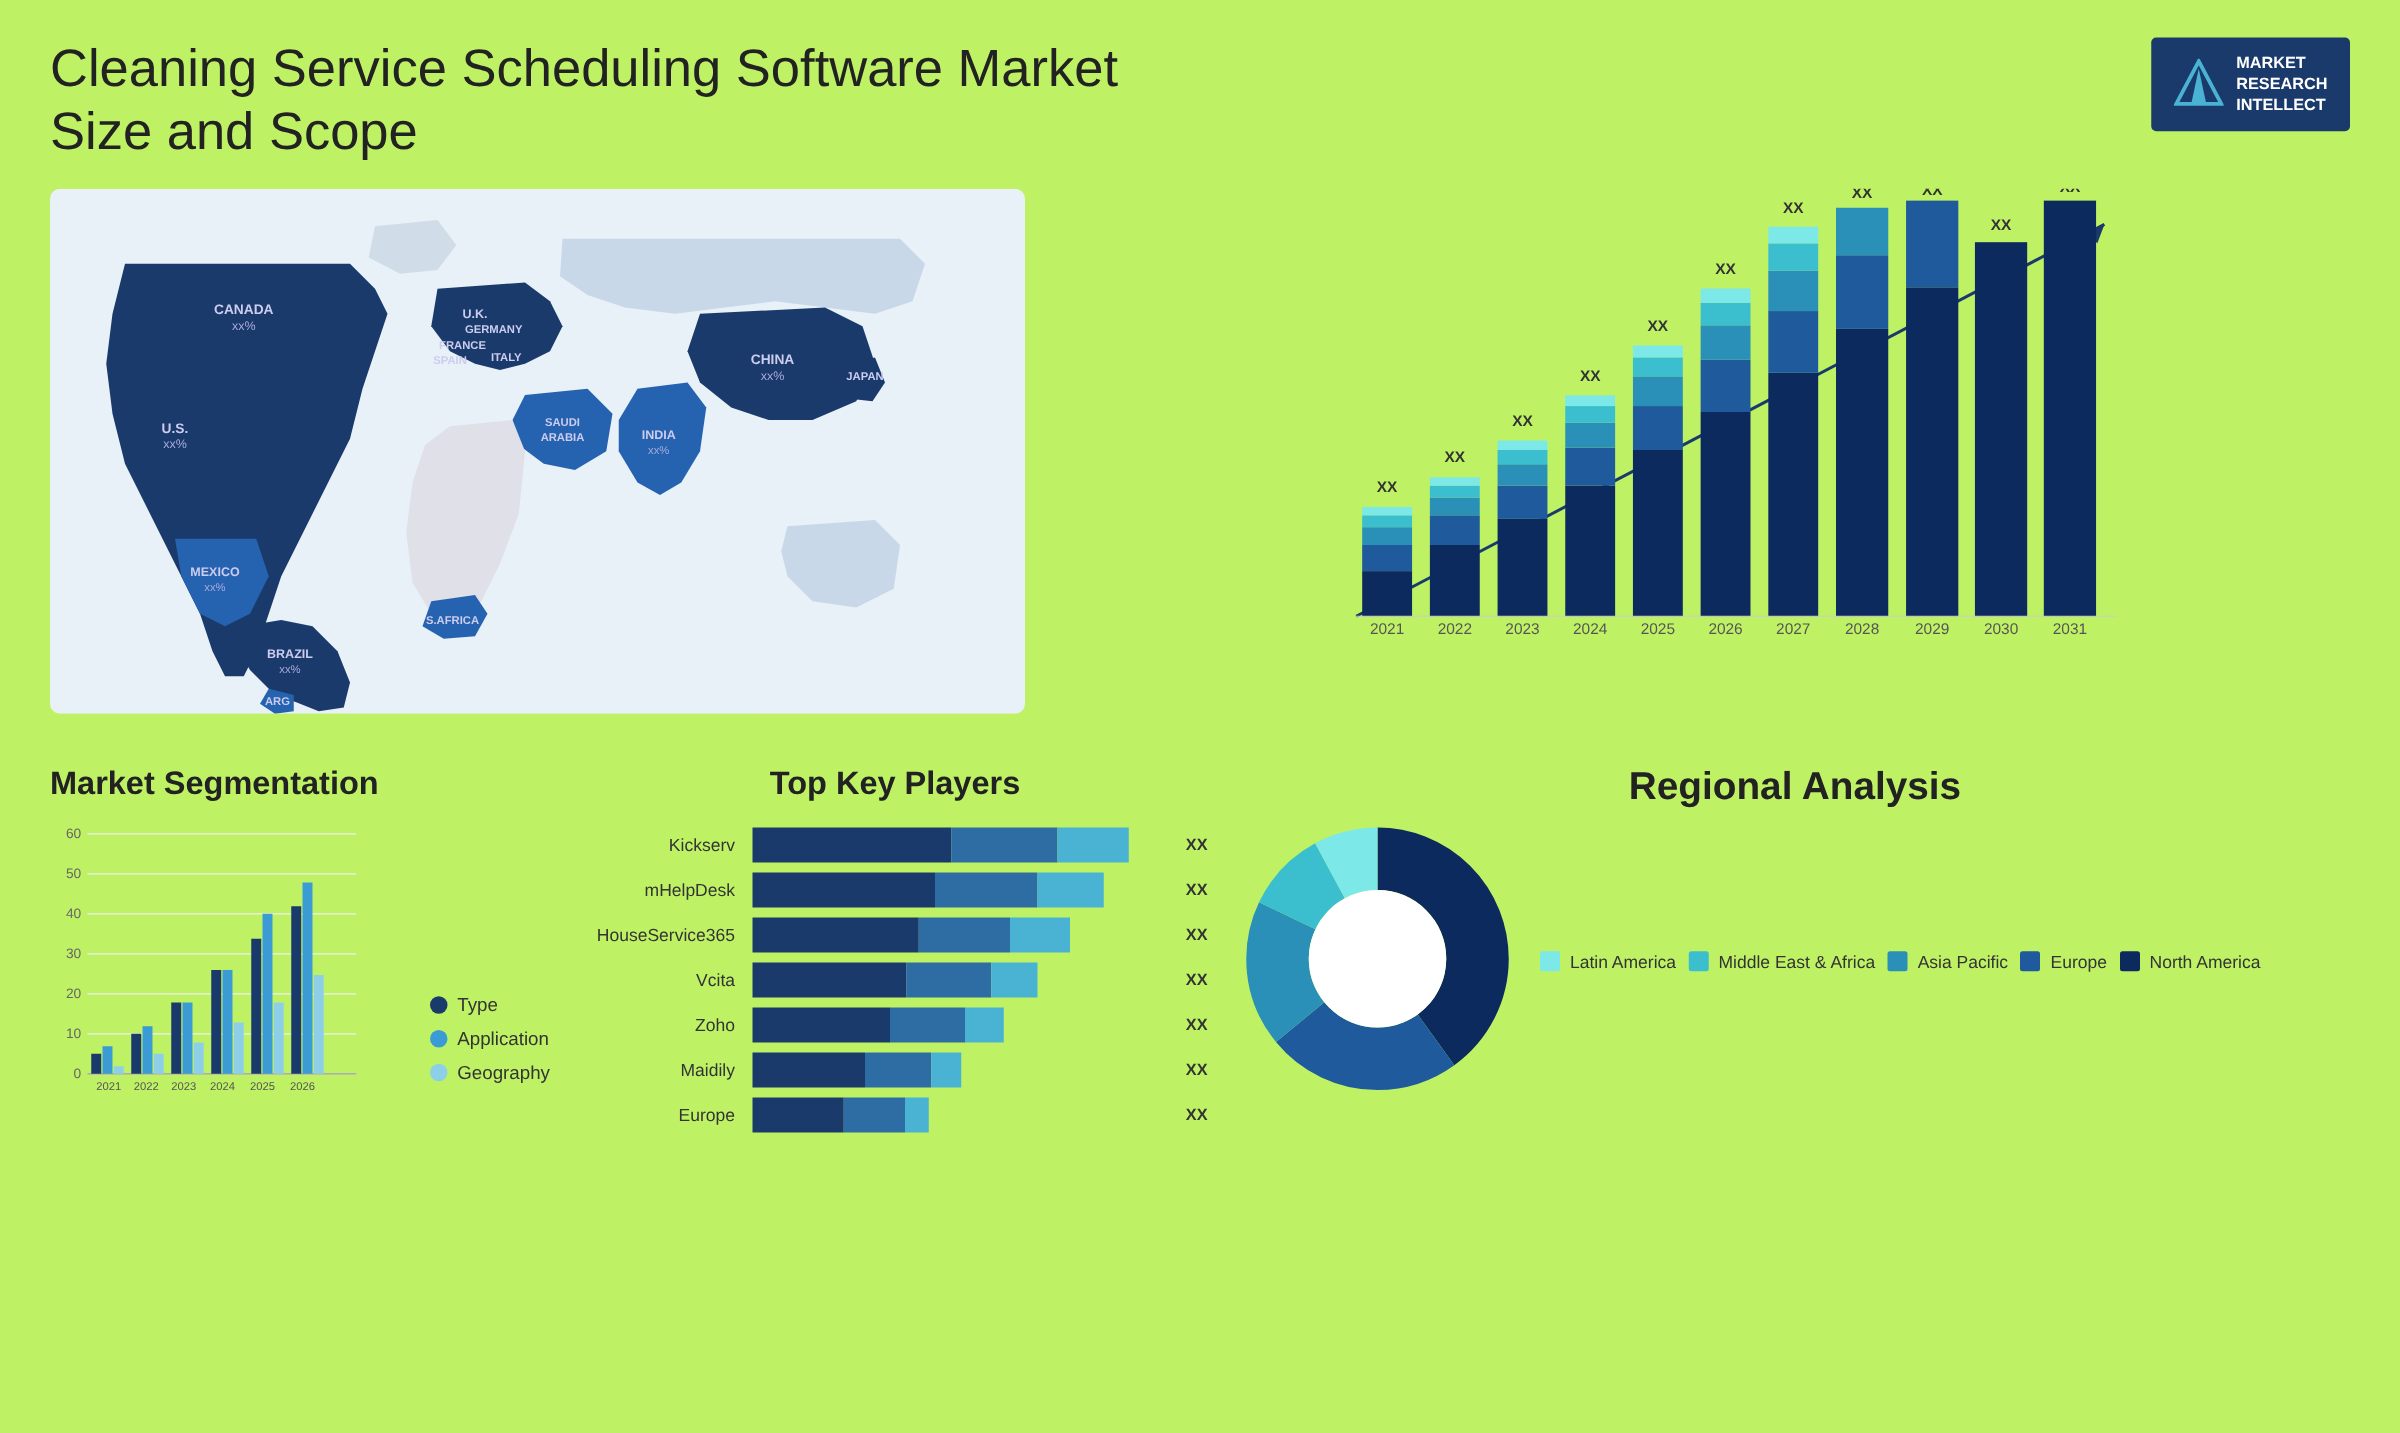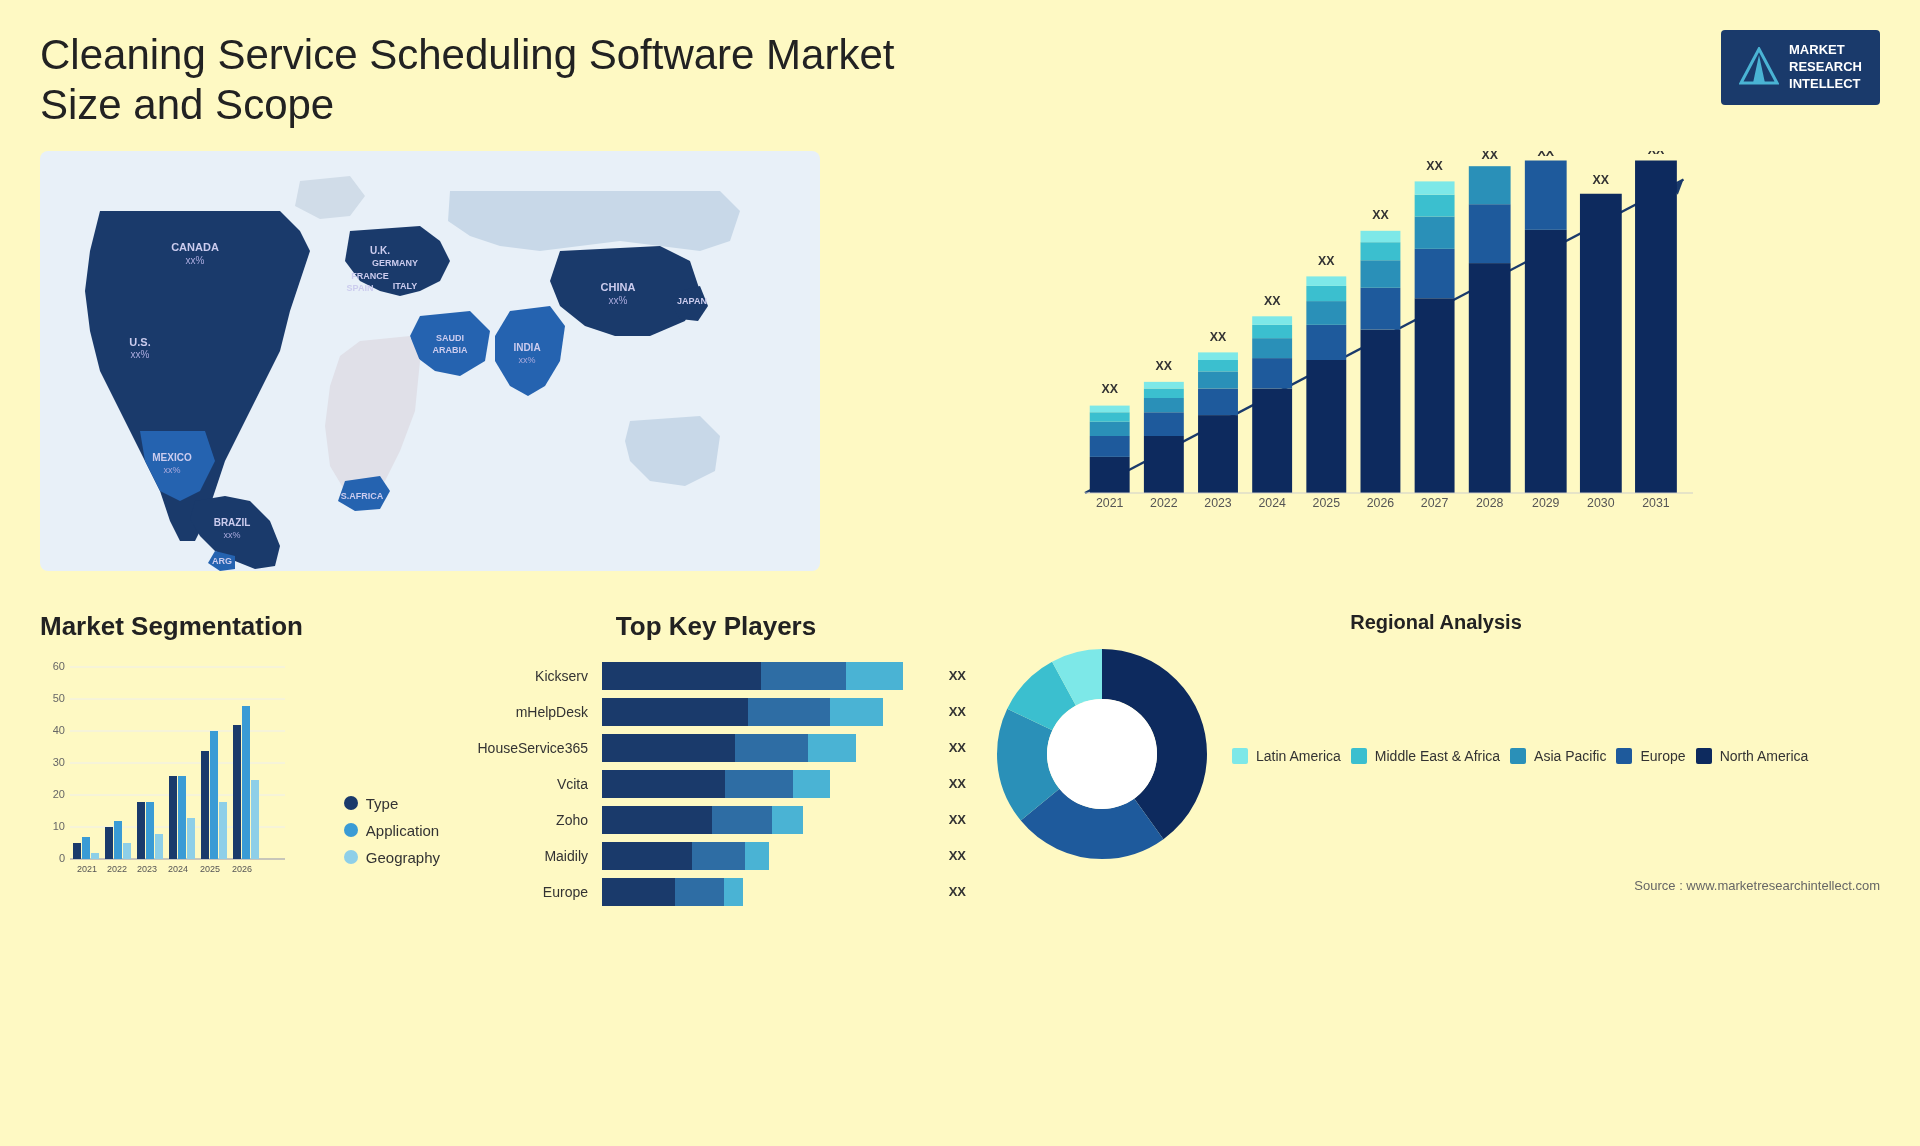--- a/index.html
+++ b/index.html
@@ -7,21 +7,21 @@
       font-family: 'Arial', sans-serif;
       background: #fff;
       width: 1920px;
       min-height: 1146px;
       overflow: hidden;
     }
     .page {
       width: 1920px;
       min-height: 1146px;
       padding: 30px 40px 20px 40px;
-      background: #fef9c3;
+      background: #bef264;
     }
     
     .header {
       display: flex;
       justify-content: space-between;
       align-items: flex-start;
       margin-bottom: 20px;
     }
     .main-title {
       font-size: 42px;
@@ -98,21 +98,21 @@
       font-size: 26px;
       font-weight: 700;
       color: #222;
       margin-bottom: 10px;
       text-align: center;
     }
     .regional-section {
       flex: 1;
     }
     .regional-section h2 {
-      font-size: 20px;
+      font-size: 31px;
       font-weight: 700;
       color: #222;
       margin-bottom: 10px;
       text-align: center;
     }
     
     .seg-chart-area {
       display: flex;
       gap: 20px;
       align-items: flex-end;
@@ -575,18 +575,15 @@
           <div class="reg-legend-item">
             <div class="reg-legend-color" style="background:#1e5a9c;"></div>
             <span>Europe</span>
           </div>
           <div class="reg-legend-item">
             <div class="reg-legend-color" style="background:#0d2a5e;"></div>
             <span>North America</span>
           </div>
         </div>
       </div>
-      <div class="source-line">
-        <span>Source : www.marketresearchintellect.com</span>
-      </div>
     </div>
   </div>
 </div>
 
 </body></html>

